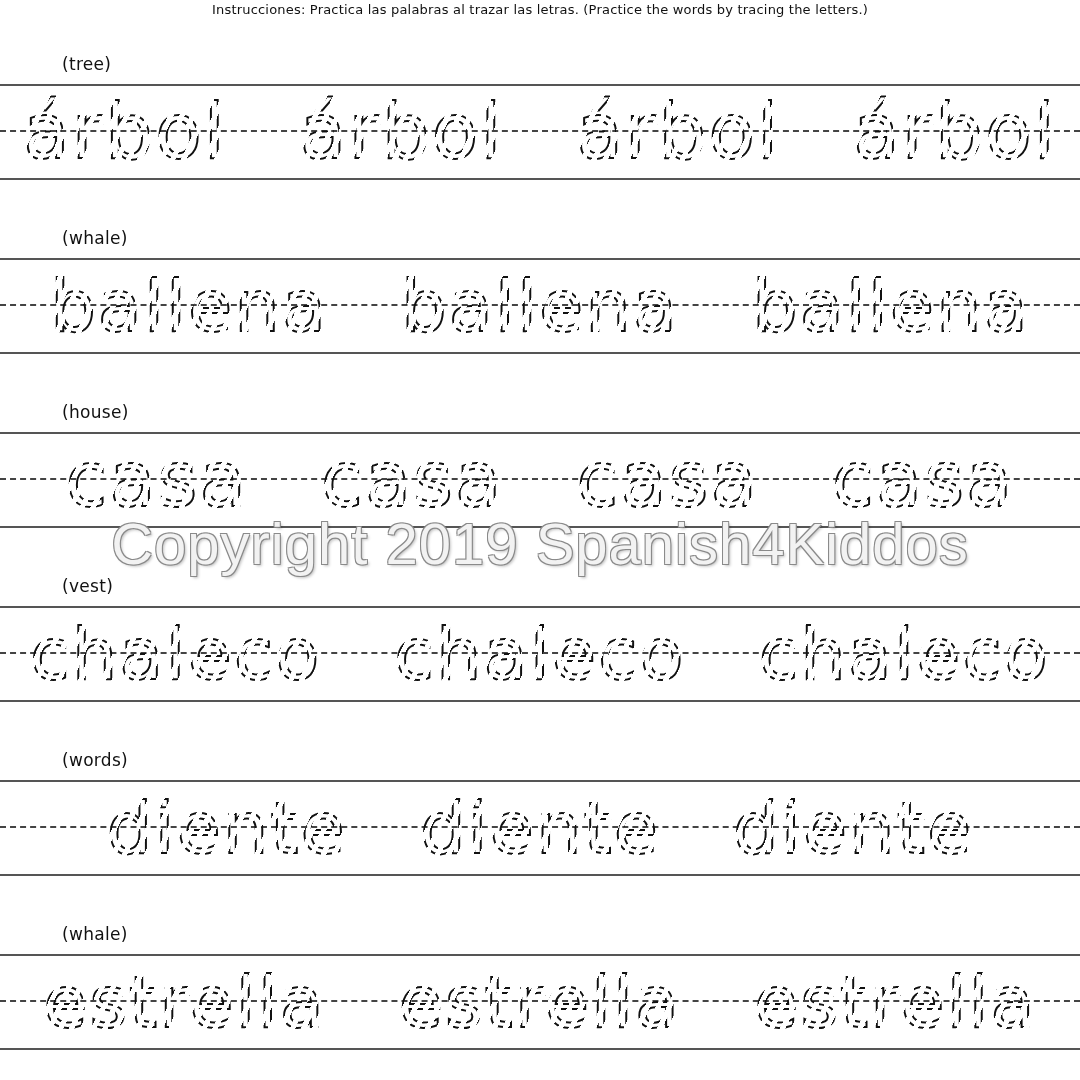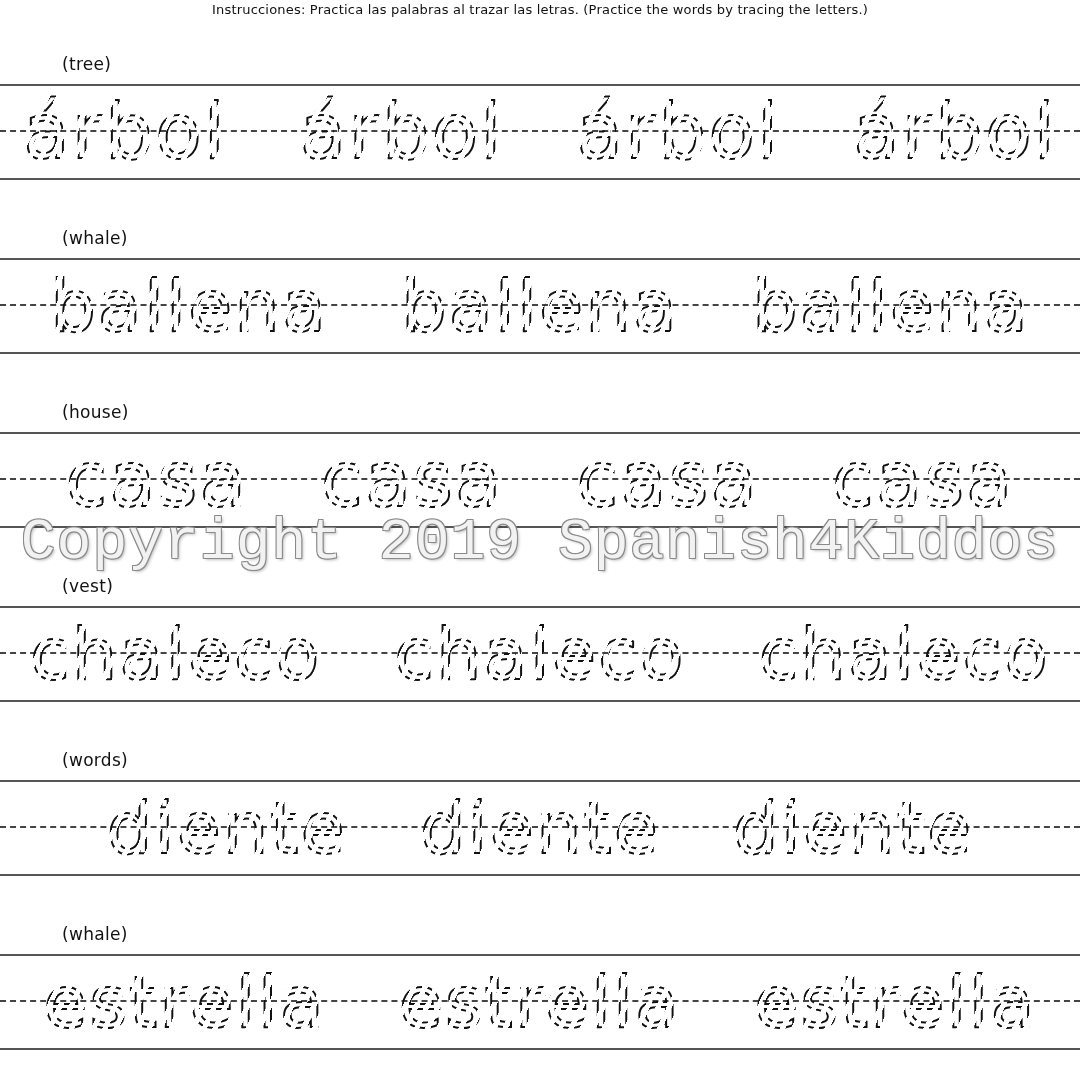--- a/index.html
+++ b/index.html
@@ -121,21 +121,21 @@
   }
 
   .row-words-3 .word { font-size: 72px; }
 
   .watermark {
     position: absolute;
     left: 0;
     top: 510px;
     width: 1080px;
     text-align: center;
-    font-family: Liberation Mono, monospace;
+    font-family: Liberation Sans, sans-serif;
     font-size: 58px;
     font-weight: 400;
     color: #f2f2f2;
     letter-spacing: 1px;
     text-shadow:
       -1px -1px 0 #8a8a8a,
        1px -1px 0 #8a8a8a,
       -1px  1px 0 #8a8a8a,
        1px  1px 0 #8a8a8a,
        2px  2px 3px rgba(0,0,0,0.25);

